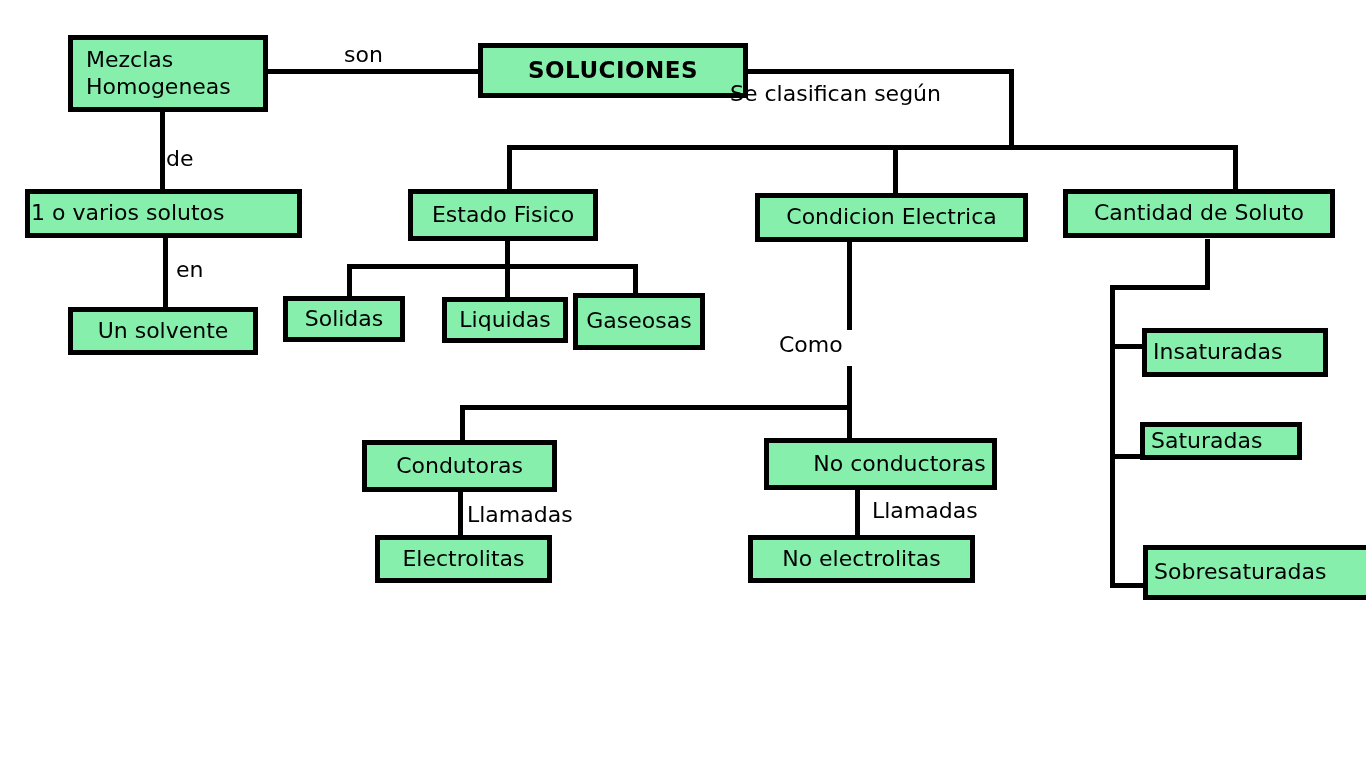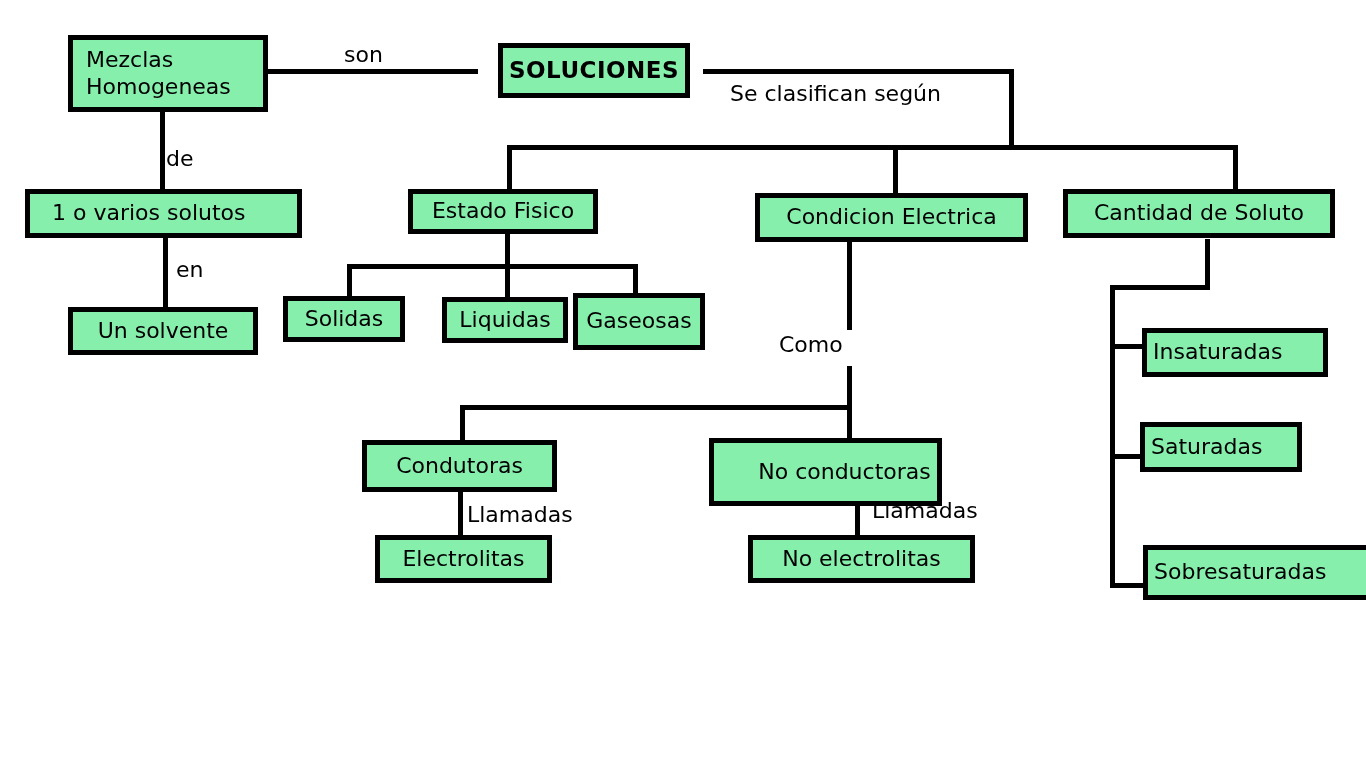--- a/index.html
+++ b/index.html
@@ -74,30 +74,30 @@
   <span class="elabel" style="left:344px;top:42px;">son</span>
   <span class="elabel" style="left:730px;top:37px;margin-top:44px;">Se clasifican según</span>
   <span class="elabel" style="left:166px;top:146px;">de</span>
   <span class="elabel" style="left:176px;top:257px;">en</span>
   <span class="elabel" style="left:779px;top:332px;">Como</span>
   <span class="elabel" style="left:467px;top:502px;">Llamadas</span>
   <span class="elabel" style="left:872px;top:498px;">Llamadas</span>
 
   <div class="node left" style="left:68px;top:35px;width:200px;height:77px;padding-left:13px;">Mezclas
 Homogeneas</div>
-  <div class="node bold" style="left:498px;top:43px;width:192px;height:55px;">SOLUCIONES</div>
-  <div class="node left" style="left:25px;top:189px;width:277px;height:49px;padding-left:22px;">1 o varios solutos</div>
+  <div class="node bold" style="left:478px;top:43px;width:270px;height:55px;">SOLUCIONES</div>
+  <div class="node left" style="left:25px;top:189px;width:277px;height:49px;padding-left:1px;">1 o varios solutos</div>
   <div class="node" style="left:68px;top:307px;width:190px;height:48px;">Un solvente</div>
-  <div class="node" style="left:408px;top:189px;width:190px;height:45px;">Estado Fisico</div>
+  <div class="node" style="left:408px;top:189px;width:190px;height:52px;">Estado Fisico</div>
   <div class="node" style="left:283px;top:296px;width:122px;height:46px;">Solidas</div>
   <div class="node" style="left:442px;top:297px;width:126px;height:46px;">Liquidas</div>
   <div class="node" style="left:573px;top:293px;width:132px;height:57px;">Gaseosas</div>
   <div class="node" style="left:755px;top:193px;width:273px;height:49px;">Condicion Electrica</div>
   <div class="node" style="left:1063px;top:189px;width:272px;height:49px;">Cantidad de Soluto</div>
   <div class="node" style="left:362px;top:440px;width:195px;height:52px;">Condutoras</div>
-  <div class="node" style="left:709px;top:438px;width:233px;height:68px;padding-left:44px;">No conductoras</div>
+  <div class="node" style="left:764px;top:438px;width:233px;height:52px;padding-left:44px;">No conductoras</div>
   <div class="node" style="left:375px;top:535px;width:177px;height:48px;">Electrolitas</div>
   <div class="node" style="left:748px;top:535px;width:227px;height:48px;">No electrolitas</div>
   <div class="node left" style="left:1142px;top:328px;width:186px;height:49px;">Insaturadas</div>
-  <div class="node left" style="left:1140px;top:422px;width:162px;height:50px;">Saturadas</div>
+  <div class="node left" style="left:1140px;top:422px;width:162px;height:38px;">Saturadas</div>
   <div class="node left" style="left:1143px;top:545px;width:235px;height:55px;">Sobresaturadas</div>
 
 </div>
 
 </body></html>

